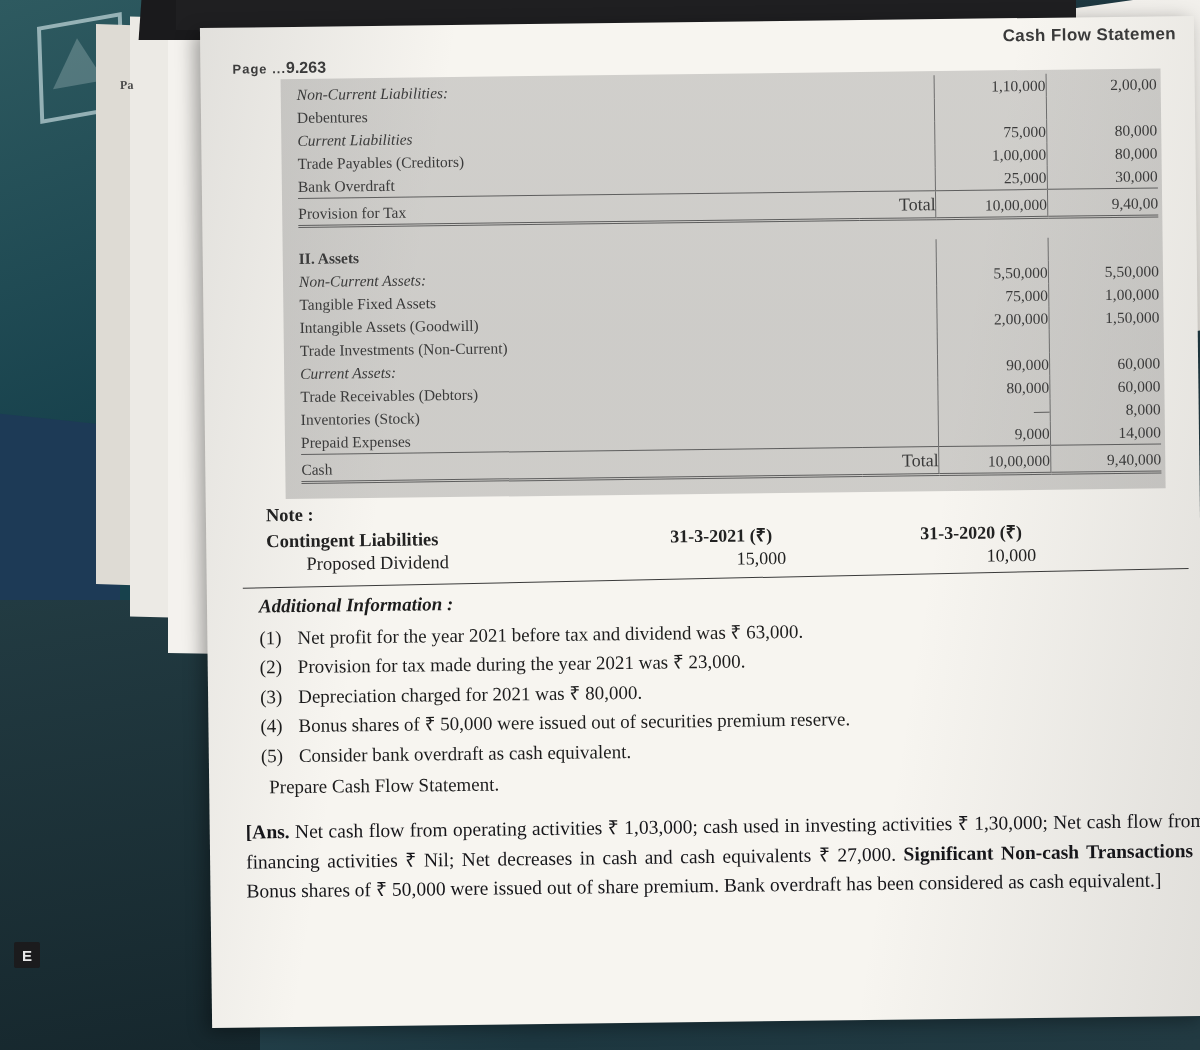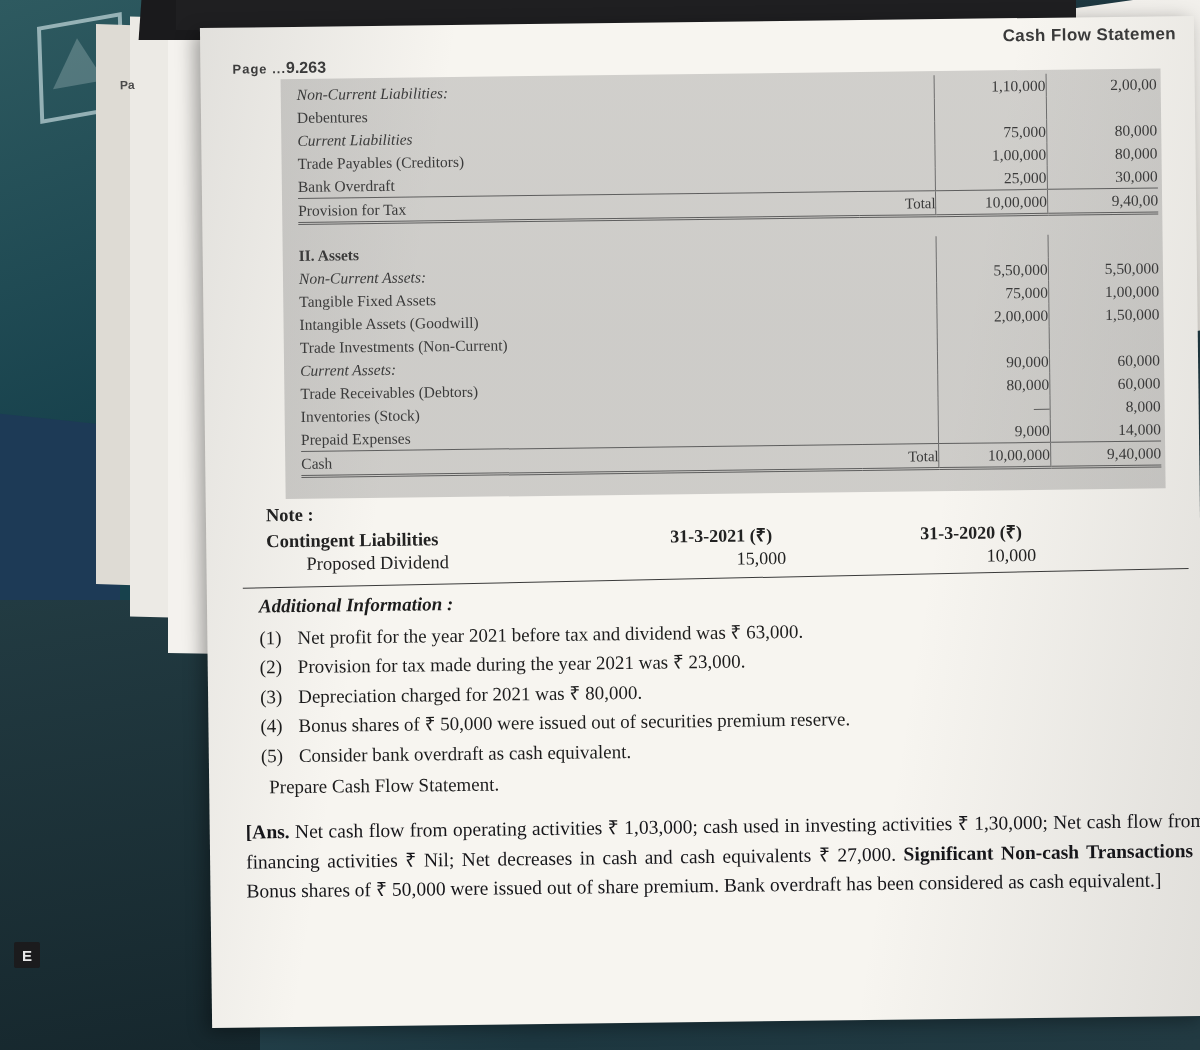--- a/index.html
+++ b/index.html
@@ -87,21 +87,21 @@
     left: 1066px; top: 0; width: 134px; height: 340px;
     background: linear-gradient(200deg, #f2f0ec 0%, #d9d6d0 100%);
     transform: skewY(-8deg);
   }
   .ps-top-dark {
     left: 176px; top: 0; width: 900px; height: 30px; background: #1f1f21;
   }
   .page-edge-label {
     position: absolute;
     left: 120px; top: 78px;
-    font-family: Liberation Sans, sans-serif;
+    font-family: Liberation Serif, serif;
     font-size: 12px;
     font-weight: bold;
     color: #4a4a4a;
     transform: rotate(-1deg);
   }
 
   
   #sheet {
     position: absolute;
     left: 206px; top: 22px;
@@ -146,21 +146,21 @@
   .bs-table {
     position: absolute;
     left: 96px; top: 56px;
     width: 860px;
     font-size: 15.5px;
     color: #3b3b3b;
   }
   .bs-table table { border-collapse: collapse; width: 100%; }
   .bs-table td { padding: 2.5px 0; vertical-align: bottom; }
   .c-label { width: 560px; }
-  .c-total { width: 76px; text-align: right; padding-right: 10px; font-size: 15px; margin-top: 41px; }
+  .c-total { width: 76px; text-align: right; padding-right: 10px; font-size: 18px; margin-top: 41px; }
   .c-a, .c-b { width: 110px; text-align: right; padding-right: 12px; }
   .c-a { border-left: 1.4px solid #6d6d6d; border-right: 1.4px solid #6d6d6d; }
   .italic { font-style: italic; }
   .bold { font-weight: bold; }
   .ind1 { padding-left: 22px; }
   .ind2 { padding-left: 46px; }
   .ind3 { padding-left: 34px; }
   .dbl-rule td { border-top: 1.3px solid #5e5e5e; border-bottom: 3.5px double #5e5e5e; }
   .spacer td { height: 14px; }
 

